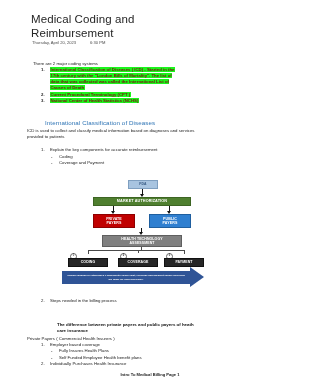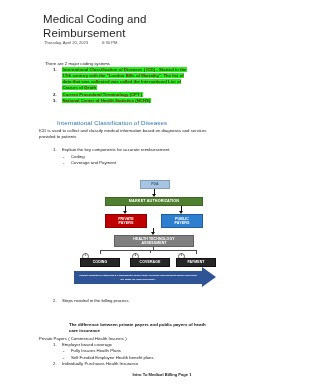--- a/index.html
+++ b/index.html
@@ -11,21 +11,21 @@
     width: 300px;
     height: 389px;
     position: relative;
     font-family: "Liberation Sans", sans-serif;
     color: #000000;
     overflow: hidden;
   }
 
   .page {
     position: absolute;
-    left: 12px; top: 0;
+    left: 0; top: 0;
     width: 300px;
     height: 389px;
   }
 
   
   .title {
     position: absolute;
     left: 31px;
     top: 12px;
     width: 150px;

